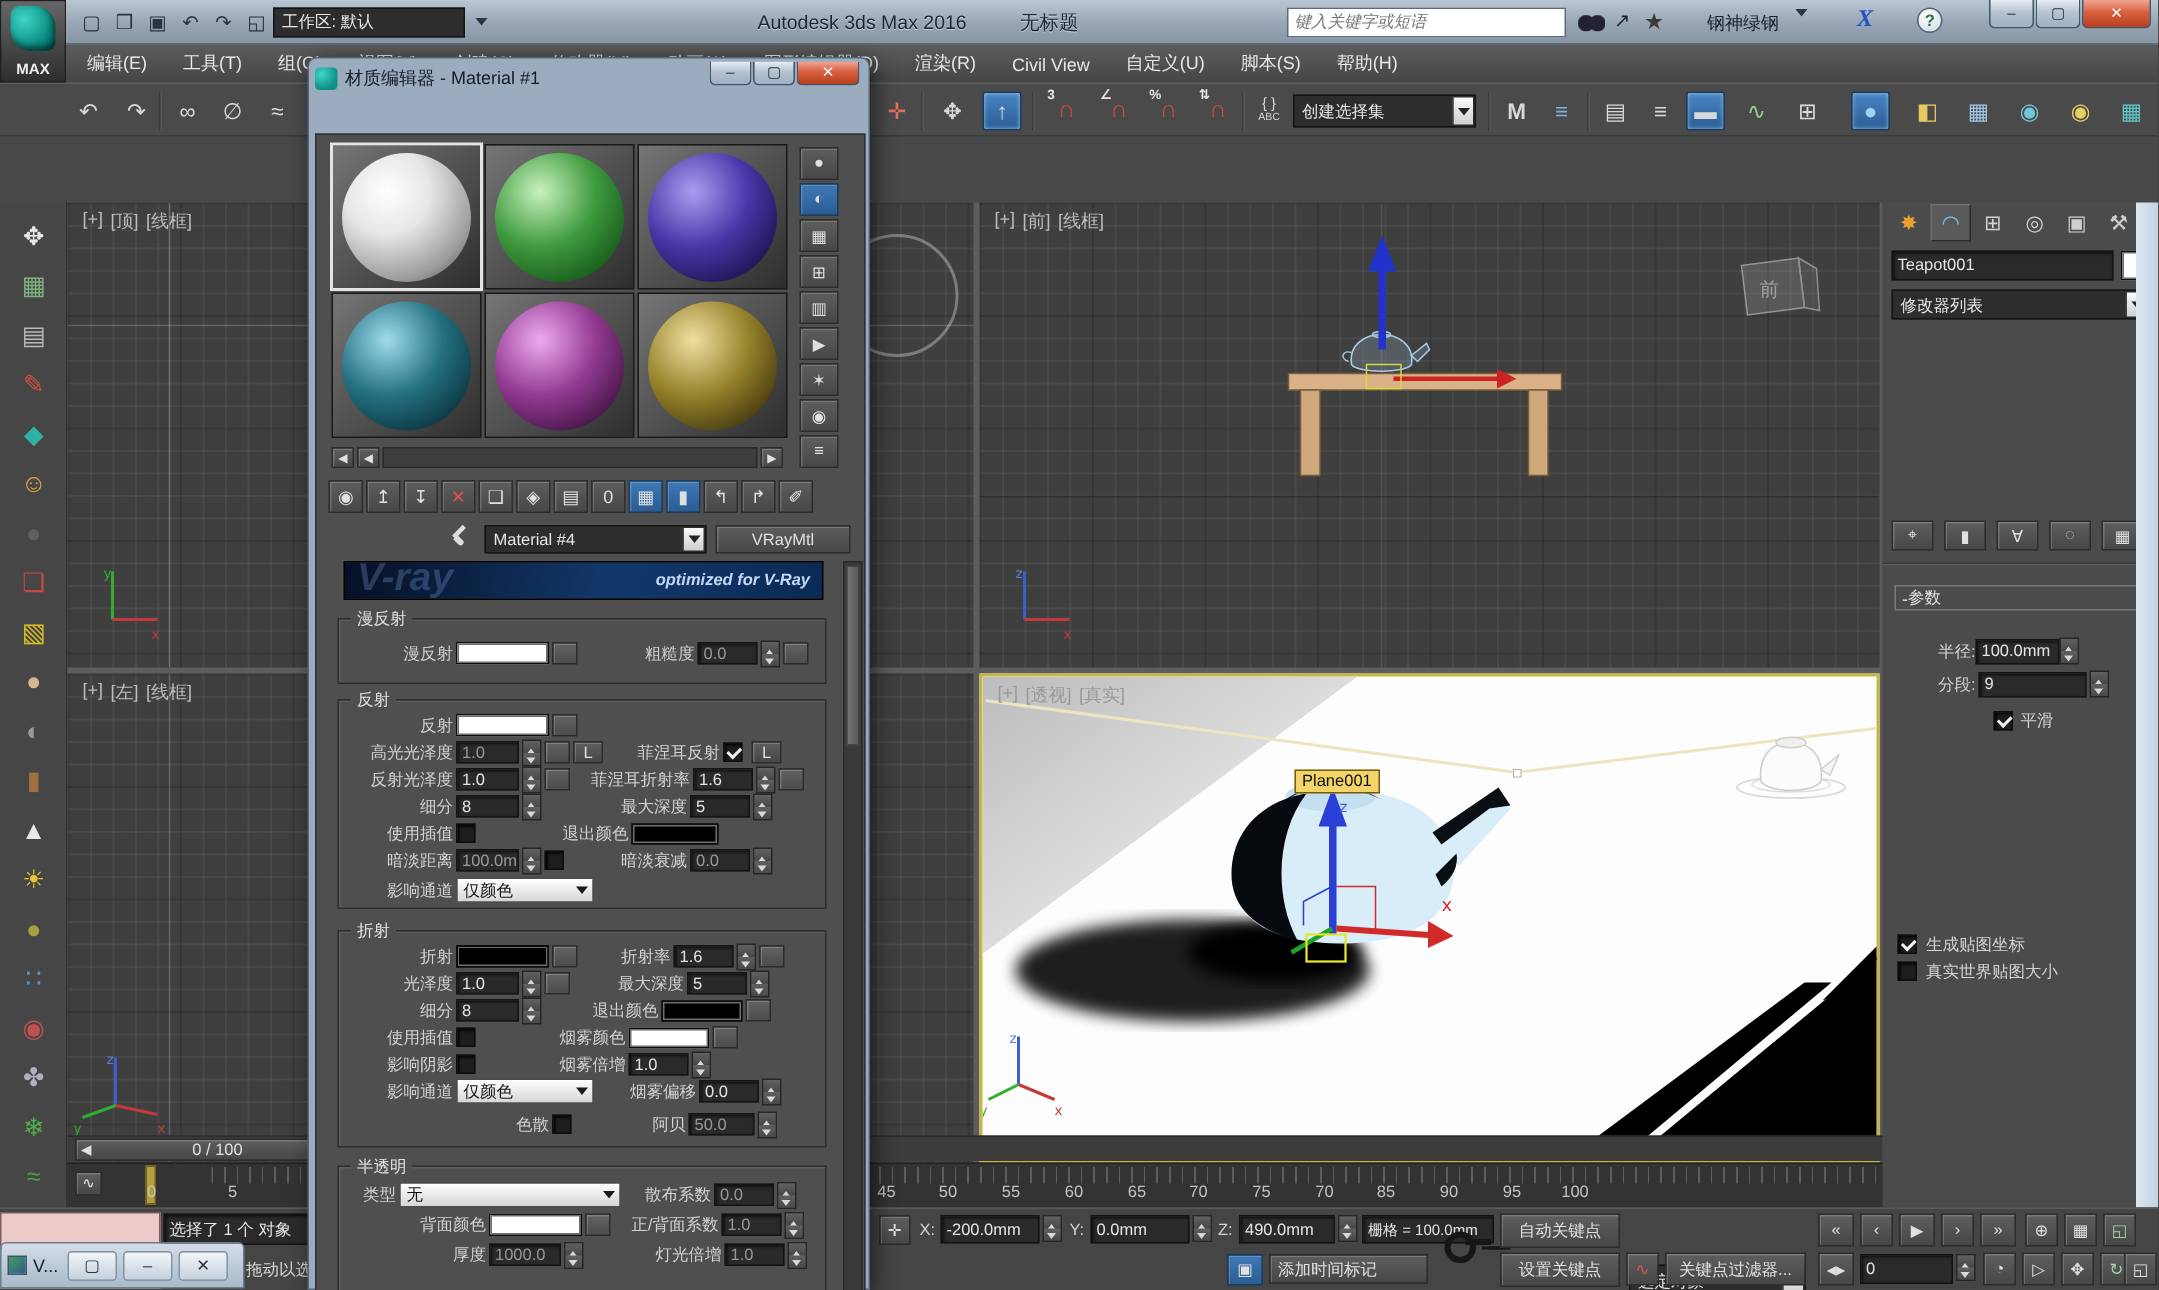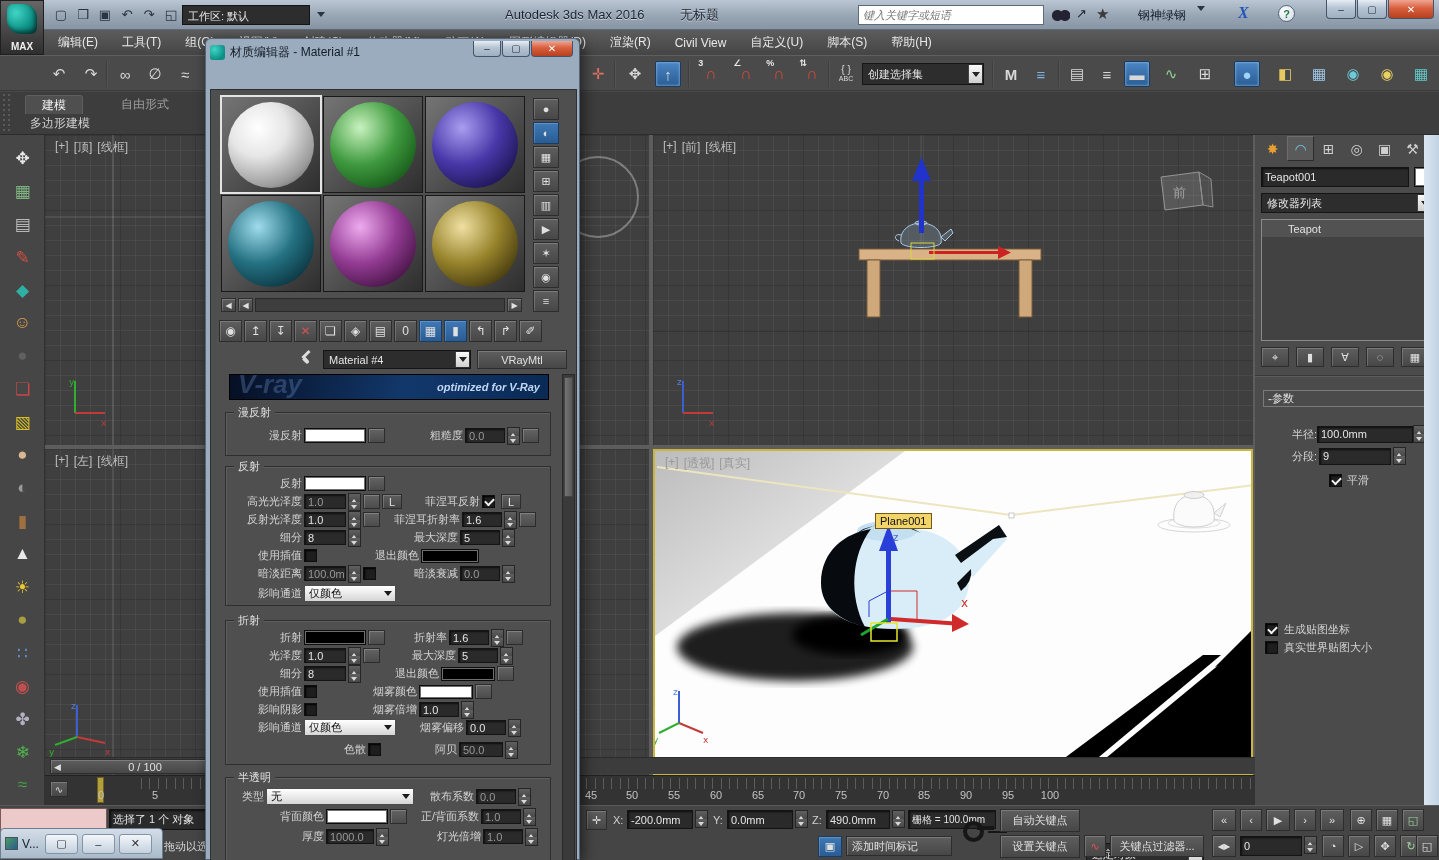--- a/index.html
+++ b/index.html
@@ -11,21 +11,21 @@
 #titlebar{position:absolute;left:0;top:0;width:1439px;height:30px;background:linear-gradient(#bac6d3,#97a5b4 55%,#8795a5);border-bottom:1px solid #5c6b7c;display:flex;align-items:center}
 .title-txt{color:#1c2430;font-size:13px;text-shadow:0 1px 0 rgba(255,255,255,.5)}
 .winbtns{position:absolute;right:5px;top:0;display:flex}
 .wbtn{width:30px;height:19px;margin-left:1px;border:1px solid #44556a;border-top:none;border-radius:0 0 4px 4px;background:linear-gradient(#e7edf4,#b5c3d2 45%,#9fb0c2);color:#24303e;font-size:10px;display:flex;align-items:center;justify-content:center}
 .wbtn.close{width:46px;background:linear-gradient(#f0a593,#d9603f 45%,#b8401f);color:#fff}
 #max-corner{position:absolute;left:0;top:0;width:44px;height:55px;background:linear-gradient(#666,#2e2e2e);border:1px solid #1f1f1f;z-index:6;text-align:center}
 #max-logo{position:absolute;left:6px;top:3px;width:30px;height:30px;border-radius:6px 14px 6px 14px;background:radial-gradient(circle at 30% 30%,#3fd6c6,#0d8f84 60%,#065e57);box-shadow:inset -2px -3px 4px rgba(0,0,0,.5)}
 #max-corner span{position:absolute;left:0;right:0;bottom:2px;font-size:10px;font-weight:bold;color:#eee}
 
 .qat{height:22px;min-width:22px;padding:0 2px;display:flex;align-items:center;justify-content:center;color:#2a3442;font-size:13px}
-#workspace{width:128px;height:20px;background:#2d2d2d;border:1px solid #141414;color:#e6e6e6;font-size:11px;padding:0 5px;display:flex;align-items:flex-end}
+#workspace{width:128px;height:20px;background:#2d2d2d;border:1px solid #141414;color:#e6e6e6;font-size:11px;padding:0 5px;display:flex;align-items:center}
 
 #search{width:186px;height:20px;border:1px solid #5d6c7d;background:#fff;font-size:11px;padding:0 4px;font-family:inherit}
 #search::placeholder{color:#777;font-style:italic}
 .binoc{width:18px;height:11px;background:radial-gradient(circle at 30% 50%,#223 5px,transparent 6px),radial-gradient(circle at 72% 50%,#223 5px,transparent 6px)}
 
 #menubar{position:absolute;left:0;top:30px;width:1439px;height:25px;background:linear-gradient(#5c5c5c,#454545);display:flex;align-items:center;padding-left:46px}
 .menu-item{padding:0 12px;color:#e8e8e8;font-size:12px}
 
 #toolbar{position:absolute;left:0;top:55px;width:1439px;height:36px;background:#4a4a4a;border-top:1px solid #5f5f5f;border-bottom:1px solid #3a3a3a}
 .tbtn{position:absolute;top:5px;width:26px;height:26px;display:flex;align-items:center;justify-content:center;font-size:15px;color:#d8d8d8;border-radius:2px}
@@ -44,21 +44,21 @@
 .grip{position:absolute;left:3px;top:2px;width:8px;height:38px;background:repeating-linear-gradient(#5a5a5a 0 2px,transparent 2px 5px),repeating-linear-gradient(#5a5a5a 0 2px,transparent 2px 5px);background-size:2px 100%,2px 100%;background-position:0 0,5px 0;background-repeat:repeat-y}
 
 #left-tools{position:absolute;left:0;top:135px;width:45px;height:725px;background:#464646;border-right:1px solid #333}
 .ltool{position:absolute;left:0;width:45px;height:30px;display:flex;align-items:center;justify-content:center;font-size:17px}
 
 #viewports{position:absolute;left:45px;top:135px;width:1210px;height:640px;background:#5d5d5d}
 .vp{position:absolute;overflow:hidden;background-color:#3f3f3f;background-image:linear-gradient(rgba(0,0,0,.25) 1px,transparent 1px),linear-gradient(90deg,rgba(0,0,0,.25) 1px,transparent 1px),linear-gradient(rgba(255,255,255,.05) 1px,transparent 1px),linear-gradient(90deg,rgba(255,255,255,.05) 1px,transparent 1px);background-size:75px 75px,75px 75px,15px 15px,15px 15px}
 .vplabel{position:absolute;left:10px;top:4px;color:#bdbdbd;font-size:12px;display:flex;gap:5px;z-index:3}
 #vp-persp{background:#fdfdfd}
 #vp-persp .vplabel{color:#9a9a9a}
-.plane-tip{position:absolute;left:220px;top:62px;background:#f3d469;border:1px solid #6e5c16;color:#111;font-size:11px;padding:0 4px;height:16px;line-height:15px;z-index:3}
+.plane-tip{position:absolute;left:208px;top:62px;background:#f3d469;border:1px solid #6e5c16;color:#111;font-size:11px;padding:0 4px;height:16px;line-height:15px;z-index:3}
 
 #cmd{position:absolute;left:1255px;top:135px;width:184px;height:670px;background:#4b4b4b}
 .ctab{position:absolute;top:1px;width:27px;height:25px;display:flex;align-items:center;justify-content:center;font-size:14px;border:1px solid transparent}
 .ctab.act{background:#5a5a5a;border-color:#6e6e6e #2c2c2c #2c2c2c #6e6e6e}
 .field{background:#2a2a2a;border:1px solid #141414;box-shadow:inset 1px 1px 2px rgba(0,0,0,.7);color:#e4e4e4;font-size:11px;display:flex;align-items:center;padding:0 3px;overflow:hidden;white-space:nowrap}
 .field.dis{color:#979797}
 .btn{background:linear-gradient(#5e5e5e,#474747);border:1px solid #2d2d2d;box-shadow:inset 1px 1px 0 rgba(255,255,255,.18);color:#e0e0e0;display:flex;align-items:center;justify-content:center;font-size:11px}
 .btn.blue{background:linear-gradient(#3f79b5,#2a5c94);border-color:#1b3c61}
 .spin{width:13px;height:18px;display:flex;flex-direction:column;border:1px solid #262626;flex:none}
 .spin b{flex:1;background:linear-gradient(#606060,#484848);position:relative}
@@ -215,26 +215,20 @@
     <div class="tbtn" style="left:1158px;color:#8fd08f">∿</div>
     <div class="tbtn" style="left:1192px">⊞</div>
     <div class="tbtn blue" style="left:1234px;color:#9fd4f5">●</div>
     <div class="tbtn" style="left:1272px;color:#e8c860">◧</div>
     <div class="tbtn" style="left:1306px;color:#a0c8e8">▦</div>
     <div class="tbtn" style="left:1340px;color:#6fc8d8">◉</div>
     <div class="tbtn" style="left:1374px;color:#e8d060">◉</div>
     <div class="tbtn" style="left:1408px;color:#60c8c8">▦</div>
   </div>
 
-  <div id="ribbon">
-    <div class="grip"></div>
-    <div class="rtab rt-act" style="left:25px">建模</div>
-    <div class="rtab rt-in" style="left:105px">自由形式</div>
-    <div class="rtab" style="left:14px;top:22px;color:#cfcfcf">多边形建模</div>
-  </div>
 
   <div id="left-tools">
     <div class="ltool" style="top:8px;color:#e8e8e8">✥</div>
     <div class="ltool" style="top:41px;color:#7fb080">▦</div>
     <div class="ltool" style="top:74px;color:#b8b8b8">▤</div>
     <div class="ltool" style="top:107px;color:#d05040">✎</div>
     <div class="ltool" style="top:140px;color:#2fb0a5">◆</div>
     <div class="ltool" style="top:173px;color:#e0a050">☺</div>
     <div class="ltool" style="top:206px;color:#606060">●</div>
     <div class="ltool" style="top:239px;color:#c84848">❏</div>
@@ -401,39 +395,34 @@
     <div class="field abs" style="left:6px;top:32px;width:148px;height:20px">
         <span>Teapot001</span>
       </div>
     <div class="swatch abs" style="left:159px;top:32px;width:19px;height:20px;background:#fff"></div>
     <div class="combo-dark abs" style="left:6px;top:58px;width:172px;height:20px">
         <span>修改器列表</span>
         <span class="dbtn">
           <span class="tri"></span>
         </span>
       </div>
-    <div class="abs" style="left:6px;top:84px;width:172px;height:122px;background:#424242;border:1px solid #8a8a8a">
-      <div style="height:17px;background:#525252;display:flex;align-items:center;padding-left:26px;font-size:11px">
-          <span>Teapot</span>
-        </div>
-    </div>
     <div class="btn abs" style="left:6px;top:212px;width:28px;height:20px">⌖</div>
     <div class="btn abs" style="left:41px;top:212px;width:28px;height:20px">▮</div>
     <div class="btn abs" style="left:76px;top:212px;width:28px;height:20px">∀</div>
     <div class="btn abs" style="left:111px;top:212px;width:28px;height:20px">◌</div>
     <div class="btn abs" style="left:146px;top:212px;width:28px;height:20px">▦</div>
     <div class="abs" style="left:0;top:240px;width:184px;height:2px;background:#3a3a3a;border-bottom:1px solid #5c5c5c"></div>
 
     <div class="abs" style="left:8px;top:255px;width:162px;height:17px;border:1px solid #7a7a7a;display:flex;align-items:center">
       <span style="margin-left:4px">-</span>
       <span style="flex:1;text-align:left;font-size:11px">参数</span>
     </div>
     <div class="abs flex" style="left:10px;top:290px;width:164px;gap:0">
       <span class="lab" style="width:52px">半径:</span>
-      <div class="field" style="width:96px;height:17px">
+      <div class="field" style="width:56px;height:17px">
           <span>100.0mm</span>
         </div>
       <div class="spin">
           <b class="su"></b>
           <b class="sd"></b>
         </div>
     </div>
     <div class="abs flex" style="left:10px;top:312px;width:164px;gap:2px">
       <span class="lab" style="width:52px">分段:</span>
       <div class="field" style="width:72px;height:17px">

